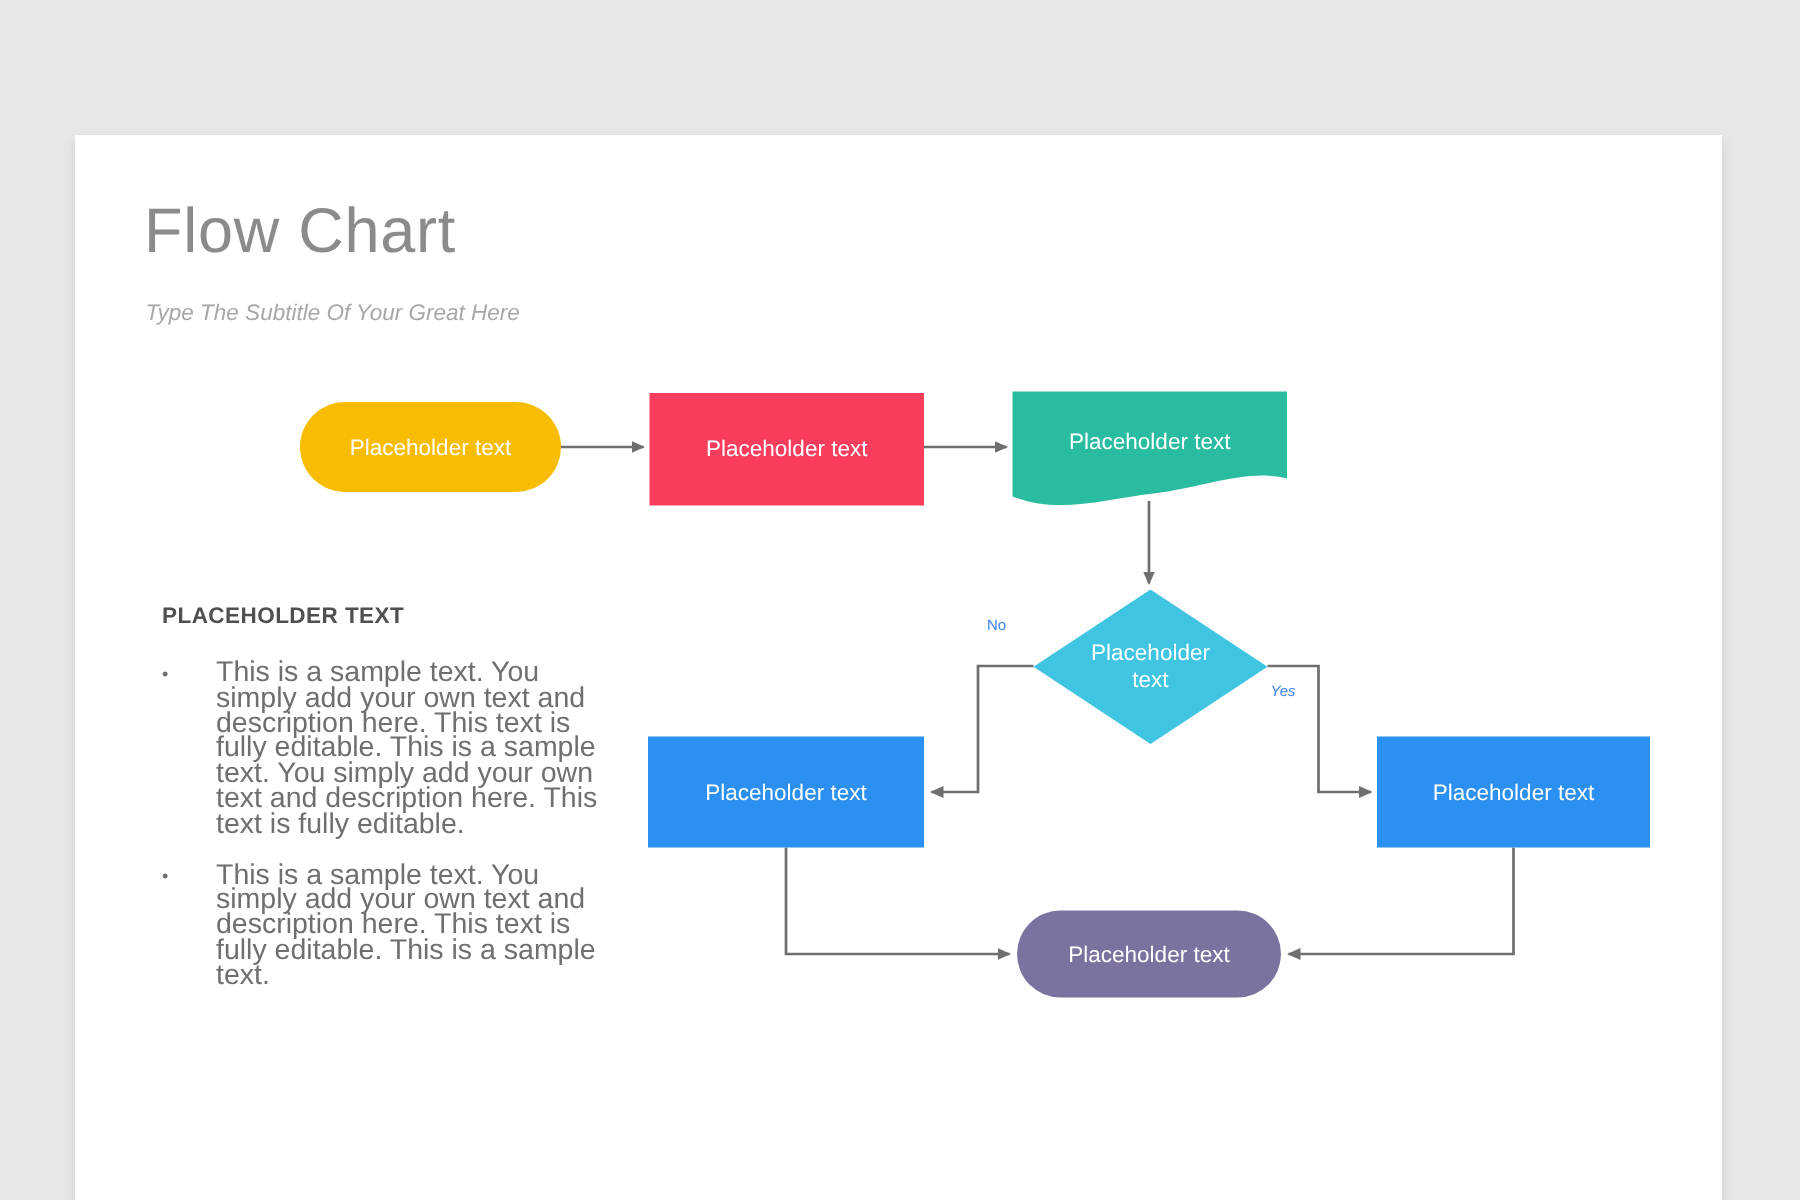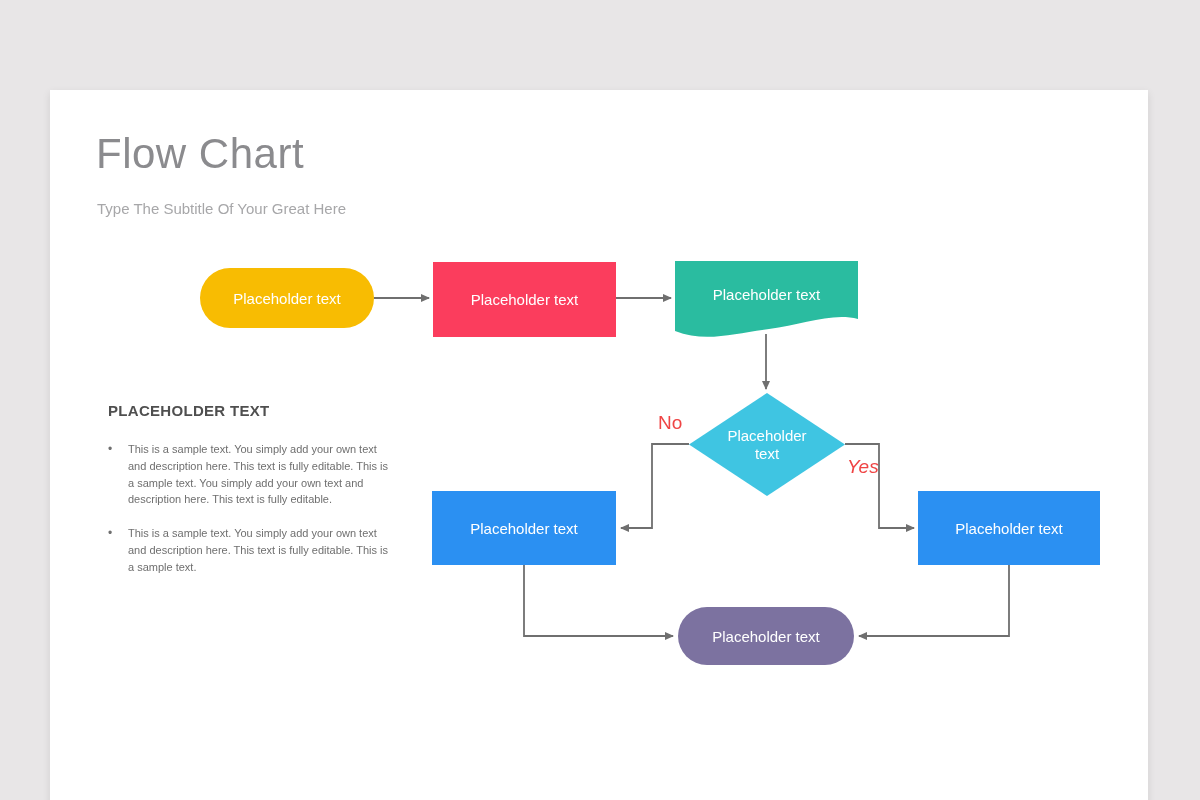--- a/index.html
+++ b/index.html
@@ -23,20 +23,21 @@
     font-size: 42px;
     font-weight: 400;
     color: #8B8B8E;
     letter-spacing: 0.5px;
   }
   .subtitle {
     position: absolute;
     left: 47px; top: 110px;
     font-size: 15px;
     color: #A7A7A9;
+    font-style: italic;
   }
   
   .textblock {
     position: absolute;
     left: 58px; top: 312px;
     width: 292px;
   }
   .textblock-heading {
     font-size: 15px;
     font-weight: bold;
@@ -44,24 +45,25 @@
     letter-spacing: 0.3px;
     margin-bottom: 22px;
   }
   .bullet-row { display: flex; margin-bottom: 17px; }
   .bullet-dot {
     width: 20px; flex: 0 0 20px;
     color: #6F6F6F; font-size: 12px; line-height: 17px;
   }
   .bullet-dot::before { content: "•"; }
   .bullet-text {
-    font-size: 11px;
+    font-size: 19px;
     line-height: 16.8px;
     color: #6F6F6F;
     width: 268px;
+    margin-left: 16px;
   }
   
   .node {
     position: absolute;
     display: flex; align-items: center; justify-content: center;
     color: #FFFFFF; font-size: 15px; text-align: center;
   }
   .node-start      { left: 150px; top: 178px; width: 174px; height: 60px; border-radius: 30px; background: #F8BC02; }
   .node-process1   { left: 383px; top: 172px; width: 183px; height: 75px; background: #FB3D5D; }
   .node-document   { left: 625px; top: 171px; width: 183px; height: 77px; background: transparent; }
@@ -81,22 +83,22 @@
   .connectors {
     position: absolute; left: 0; top: 0;
     width: 1098px; height: 620px;
     pointer-events: none;
   }
   .connectors line, .connectors polyline {
     stroke: #6F6F6F; stroke-width: 1.8; fill: none;
   }
   .edge-label {
     position: absolute;
-    font-size: 19px;
-    color: #ef4444;
+    font-size: 10px;
+    color: #3b82f6;
   }
   .edge-label-no  { left: 608px; top: 322px; }
   .edge-label-yes { left: 797px; top: 366px; font-style: italic; }
 </style>
 </head>
 <body>
 
 <div class="slide">
 
   <div class="title">Flow Chart</div>

